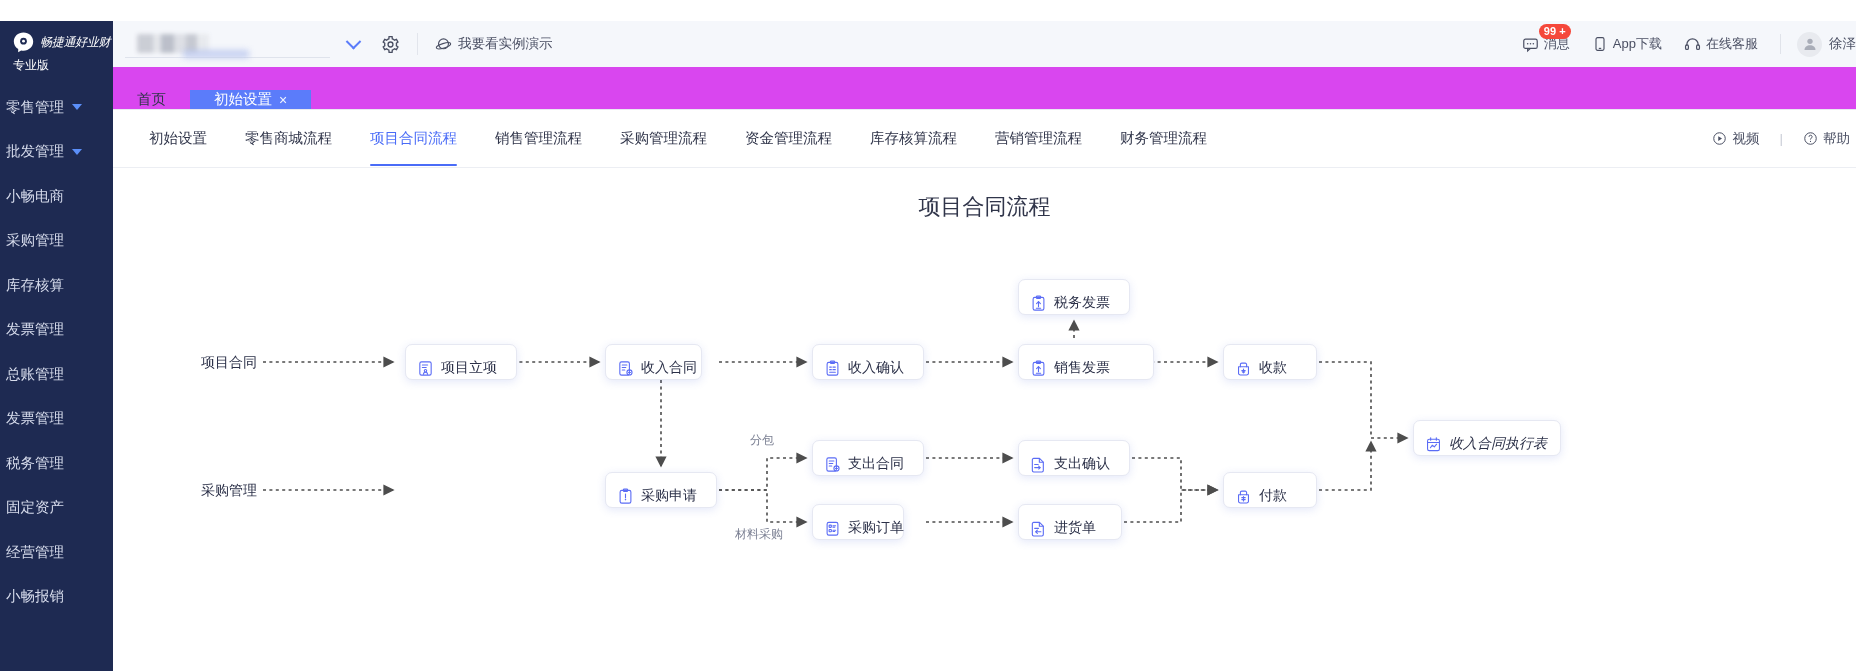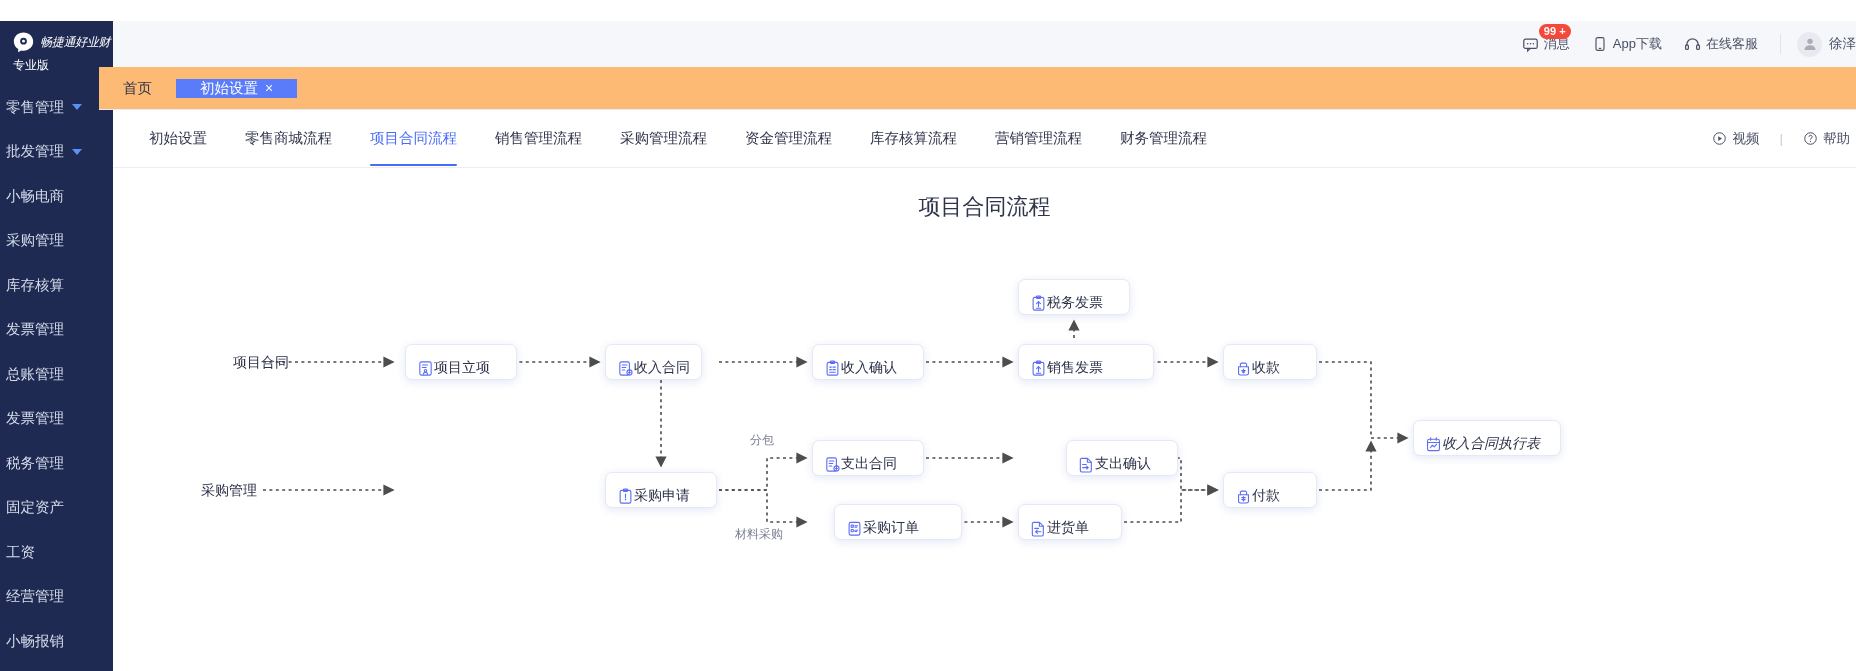--- a/index.html
+++ b/index.html
@@ -77,22 +77,22 @@
   }
   .vbar { width: 1px; height: 20px; background: #e0e3ea; margin-right: 16px; }
   .avatar {
     width: 25px; height: 25px; border-radius: 50%; background: #e8eaef;
     display: flex; align-items: center; justify-content: center; margin-right: 7px; flex: none;
   }
   .uname { color: #4a4f63; font-size: 13.5px; }
 
   
   .tabstrip {
-    position: absolute; left: 99px; top: 67px; right: 0; height: 43px;
-    background: #fdba74; display: flex; align-items: center;
+    position: absolute; left: 113px; top: 67px; right: 0; height: 43px;
+    background: #d946ef; display: flex; align-items: flex-end;
     border-bottom: 1px solid #e8eaf0;
   }
   .btab {
     display: flex; align-items: center; justify-content: center; gap: 7px;
     padding: 0 24px; font-size: 14.5px; color: #30354a; cursor: pointer;
   }
   .btab.active { background: #5b7cfa; color: #fff; }
   .btab .x { font-size: 14px; opacity: .92; }
 
   
@@ -122,21 +122,21 @@
   .canvas { position: absolute; left: 113px; top: 168px; right: 0; bottom: 0; background: #fff; overflow: hidden; }
   .diagram-title {
     position: absolute; left: 0; right: 0; top: 24px; text-align: center;
     font-size: 22px; color: #30354a; font-weight: 400;
   }
   #flow { position: absolute; left: 0; top: 0; width: 1743px; height: 503px; }
 
   .node {
     position: absolute; height: 36px; background: #fff;
     border: 1px solid #e6e8f2; border-radius: 7px;
-    display: flex; align-items: center; padding: 12px 13px 0 11px;
+    display: flex; align-items: center; gap: 7px; padding: 12px 13px 0 11px;
     box-shadow: 0 2px 9px rgba(90,110,220,.16);
     font-size: 14px; color: #2b3048; white-space: nowrap; cursor: pointer;
   }
   .node .ic { width: 17px; height: 17px; flex: none; display: flex; }
   .lane-label {
     position: absolute; font-size: 14px; color: #2b3048; white-space: nowrap;
   }
   .edge-label {
     position: absolute; font-size: 12px; color: #7a7f92; white-space: nowrap;
   }
@@ -188,32 +188,52 @@
         <div class="menu-item">
           <span>发票管理</span>
         </div>
         <div class="menu-item">
           <span>税务管理</span>
         </div>
         <div class="menu-item">
           <span>固定资产</span>
         </div>
         <div class="menu-item">
-          <span>工资</span>
-        </div>
-        <div class="menu-item">
           <span>经营管理</span>
         </div>
         <div class="menu-item">
           <span>小畅报销</span>
         </div>
       </div>
   </nav>
 
   <header class="header">
+    <div class="hdr-left">
+      <div class="org-field">
+        <div class="org-blur"></div>
+        <div class="org-blur2"></div>
+      </div>
+      <span class="chev"></span>
+      <span class="gear">
+        <svg width="19" height="19" viewBox="0 0 24 24" fill="none" stroke="#4a4f63" stroke-width="1.7">
+          <circle cx="12" cy="12" r="3.1"></circle>
+          <path d="M19.4 13.6a7.7 7.7 0 0 0 0-3.2l2-1.5-1.9-3.3-2.4 0.9a7.7 7.7 0 0 0-2.8-1.6L14 2h-3.8
+                   l-0.3 2.9a7.7 7.7 0 0 0-2.8 1.6L4.7 5.6 2.8 8.9l2 1.5a7.7 7.7 0 0 0 0 3.2l-2 1.5 1.9 3.3
+                   2.4-0.9a7.7 7.7 0 0 0 2.8 1.6L10.2 22H14l0.3-2.9a7.7 7.7 0 0 0 2.8-1.6l2.4 0.9 1.9-3.3z"></path>
+        </svg>
+      </span>
+      <span class="hdr-div"></span>
+      <span class="demo-link">
+        <svg width="17" height="17" viewBox="0 0 24 24" fill="none" stroke="#4a4f63" stroke-width="1.6">
+          <circle cx="12" cy="11" r="7"></circle>
+          <ellipse cx="12" cy="13.8" rx="10.5" ry="3.2" transform="rotate(-17 12 13.8)"></ellipse>
+        </svg>
+        <span>我要看实例演示</span>
+      </span>
+    </div>
 
     <div class="hdr-right">
       <div class="hdr-btn">
         <svg width="17" height="17" viewBox="0 0 24 24" fill="none" stroke="#4a4f63" stroke-width="1.7">
           <rect x="2.5" y="4.5" width="19" height="13" rx="2.5"></rect>
           <circle cx="8" cy="11" r="1.1" fill="#4a4f63" stroke="none"></circle>
           <circle cx="12" cy="11" r="1.1" fill="#4a4f63" stroke="none"></circle>
           <circle cx="16" cy="11" r="1.1" fill="#4a4f63" stroke="none"></circle>
           <path d="M8 17.5 L8 21 L12 17.5"></path>
         </svg>
@@ -318,21 +338,21 @@
 
           <path d="M1019,290 H1068 V322 H1104"></path>
 
           <path d="M1011,354 H1068 V322 H1104"></path>
 
           <path d="M1206,194 H1258 V270 H1294"></path>
 
           <path d="M1206,322 H1258 V274"></path>
         </g>
       </svg>
-    <div class="lane-label" style="left: 88px; top: 186px; margin-left: 32px;">项目合同</div>
+    <div class="lane-label" style="left: 88px; top: 186px;">项目合同</div>
         <div class="lane-label" style="left: 88px; top: 314px;">采购管理</div>
         <div class="edge-label" style="left: 637px; top: 264px;">分包</div>
         <div class="edge-label" style="left: 622px; top: 358px;">材料采购</div>
         <div class="node" style="left: 292px; top: 176px; width: 112px;">
           <span class="ic">
             <svg width="17" height="17" viewBox="0 0 24 24" fill="none" stroke="#5b6cf5" stroke-width="1.55" stroke-linecap="round" stroke-linejoin="round">
               <rect x="4" y="2.6" width="16" height="18.8" rx="2.4"></rect>
               <line x1="7.6" y1="7" x2="15" y2="7"></line>
               <line x1="7.6" y1="10.6" x2="13" y2="10.6"></line>
               <circle cx="12" cy="15.2" r="1.7"></circle>
@@ -433,33 +453,33 @@
               <rect x="4" y="2.6" width="13.5" height="18.8" rx="2.4"></rect>
               <line x1="7.4" y1="7" x2="14" y2="7"></line>
               <line x1="7.4" y1="10.6" x2="12.4" y2="10.6"></line>
               <line x1="7.4" y1="14.2" x2="11" y2="14.2"></line>
               <circle cx="17.6" cy="17.6" r="3.6"></circle>
               <path d="M16.2 17.6h2.8"></path>
             </svg>
           </span>
           <span>支出合同</span>
         </div>
-        <div class="node" style="left: 905px; top: 272px; width: 112px; margin-left: 48px;">
+        <div class="node" style="left: 905px; top: 272px; width: 112px;">
           <span class="ic">
             <svg width="17" height="17" viewBox="0 0 24 24" fill="none" stroke="#5b6cf5" stroke-width="1.55" stroke-linecap="round" stroke-linejoin="round">
               <path d="M5.2 3.4h8.2l5.4 5.2v12a1.9 1.9 0 0 1-1.9 1.9H5.2a1.9 1.9 0 0 1-1.9-1.9V5.3A1.9 1.9 0 0 1 5.2 3.4z"></path>
               <path d="M13.2 3.6v5.2h5.4"></path>
               <line x1="6.6" y1="12" x2="11.6" y2="12"></line>
               <path d="M6.6 16.4h7.4"></path>
               <path d="M12.2 14.4 14.4 16.4 12.2 18.4"></path>
             </svg>
           </span>
           <span>支出确认</span>
         </div>
-        <div class="node" style="left: 699px; top: 336px; width: 128px; margin-left: 22px;">
+        <div class="node" style="left: 699px; top: 336px; width: 92px;">
           <span class="ic">
             <svg width="17" height="17" viewBox="0 0 24 24" fill="none" stroke="#5b6cf5" stroke-width="1.55" stroke-linecap="round" stroke-linejoin="round">
               <rect x="4.4" y="3.4" width="15.2" height="18" rx="2.4"></rect>
               <rect x="7.2" y="7.2" width="3.2" height="3.2" rx="0.7"></rect>
               <rect x="7.2" y="13.4" width="3.2" height="3.2" rx="0.7"></rect>
               <line x1="12.6" y1="8.2" x2="16.4" y2="8.2"></line>
               <line x1="12.6" y1="10" x2="15.2" y2="10"></line>
               <line x1="12.6" y1="14.4" x2="16.4" y2="14.4"></line>
               <line x1="12.6" y1="16.2" x2="15.2" y2="16.2"></line>
             </svg>

